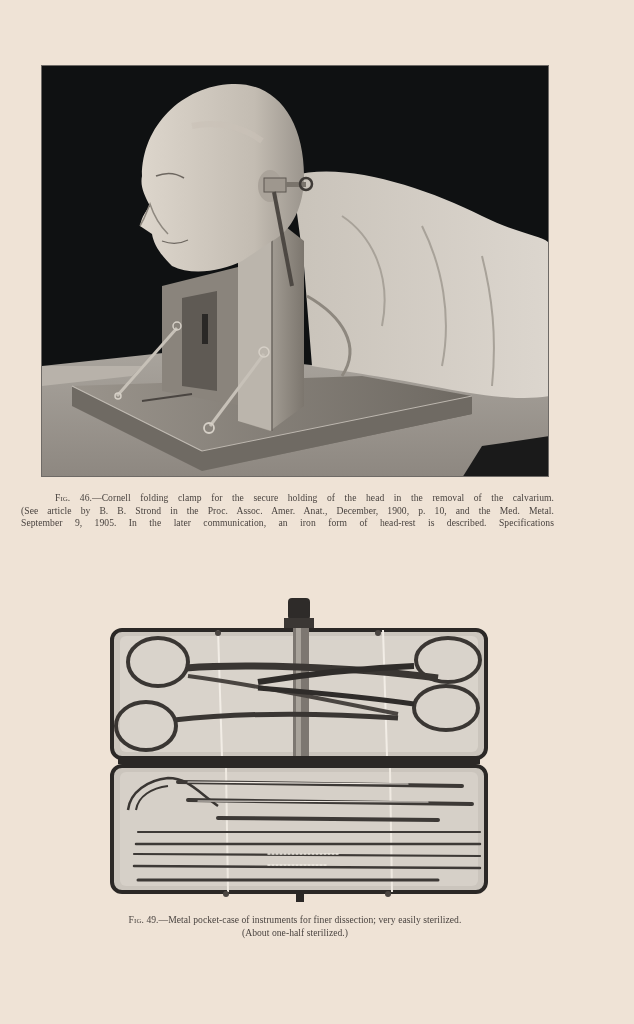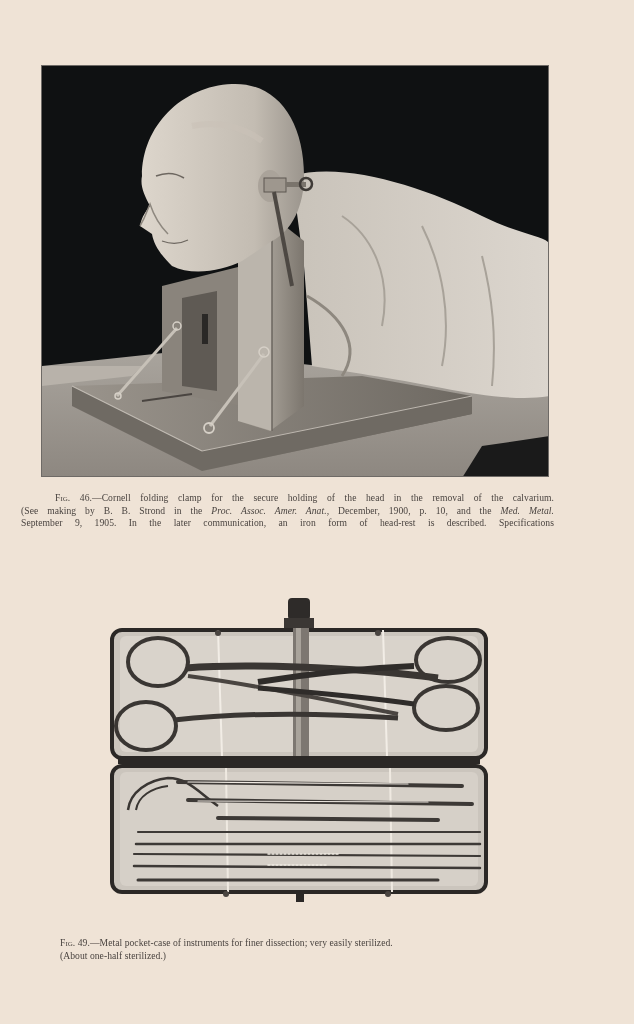--- a/index.html
+++ b/index.html
@@ -27,23 +27,23 @@
     position: absolute;
     font-size: 9.6px;
     line-height: 12.6px;
     color: #4a4440;
     letter-spacing: 0.05px;
   }
   .cap46 { left: 38px; top: 492px; width: 516px; text-align: justify; text-indent: 17px; }
   .cap46 .line { display: block; text-align: justify; text-align-last: justify; white-space: nowrap; }
   .cap46 .line.last { text-align-last: left; }
   .smallcaps { font-variant: small-caps; }
-  .ital { font-style: italic; }
+  .ital { }
 
-  .cap49 { left: 60px; top: 937px; width: 470px; }
+  .cap49 { left: 60px; top: 914px; width: 470px; text-align: center; }
 
   
   .fig49 {
     position: absolute; left: 108px; top: 596px; width: 382px; height: 312px;
   }
   .fig49 svg { position: absolute; left: 0; top: 0; }
 </style>
 </head>
 <body>
 
@@ -117,21 +117,21 @@
       <circle cx="76" cy="330" r="3" fill="none" stroke="#d6d0c7" stroke-width="1.5"></circle>
       <line x1="168" y1="360" x2="222" y2="288" stroke="#c7c1b8" stroke-width="3"></line>
       <circle cx="222" cy="286" r="5" fill="none" stroke="#d6d0c7" stroke-width="1.5"></circle>
       <circle cx="167" cy="362" r="5" fill="none" stroke="#d6d0c7" stroke-width="1.8"></circle>
       <line x1="100" y1="335" x2="150" y2="328" stroke="#4a4541" stroke-width="2"></line>
     </svg>
   </div>
 
   <div class="caption cap46">
     <span class="line"><span class="smallcaps">Fig. 46.</span><span>—Cornell folding clamp for the secure holding of the head in the removal of the calvarium.</span></span>
-    <span class="line" style="text-indent:-17px"><span>(See making by B. B. Strond in the </span><span class="ital">Proc. Assoc. Amer. Anat.</span><span>, December, 1900, p. 10, and the </span><span class="ital">Med. Metal.</span></span>
+    <span class="line" style="text-indent:-17px"><span>(See article by B. B. Strond in the </span><span class="ital">Proc. Assoc. Amer. Anat.</span><span>, December, 1900, p. 10, and the </span><span class="ital">Med. Metal.</span></span>
     <span class="line" style="text-indent:-17px">September 9, 1905.  In the later communication, an iron form of head-rest is described.  Specifications</span>
   </div>
 
   <div class="fig49">
     <svg width="382" height="312" viewBox="0 0 382 312">
 
       <rect x="180" y="2" width="22" height="22" rx="4" fill="#2e2b29"></rect>
       <rect x="176" y="22" width="30" height="10" fill="#3b3734"></rect>
 
       <rect x="4" y="34" width="374" height="128" rx="10" fill="#cbc5bd" stroke="#2b2826" stroke-width="4"></rect>

